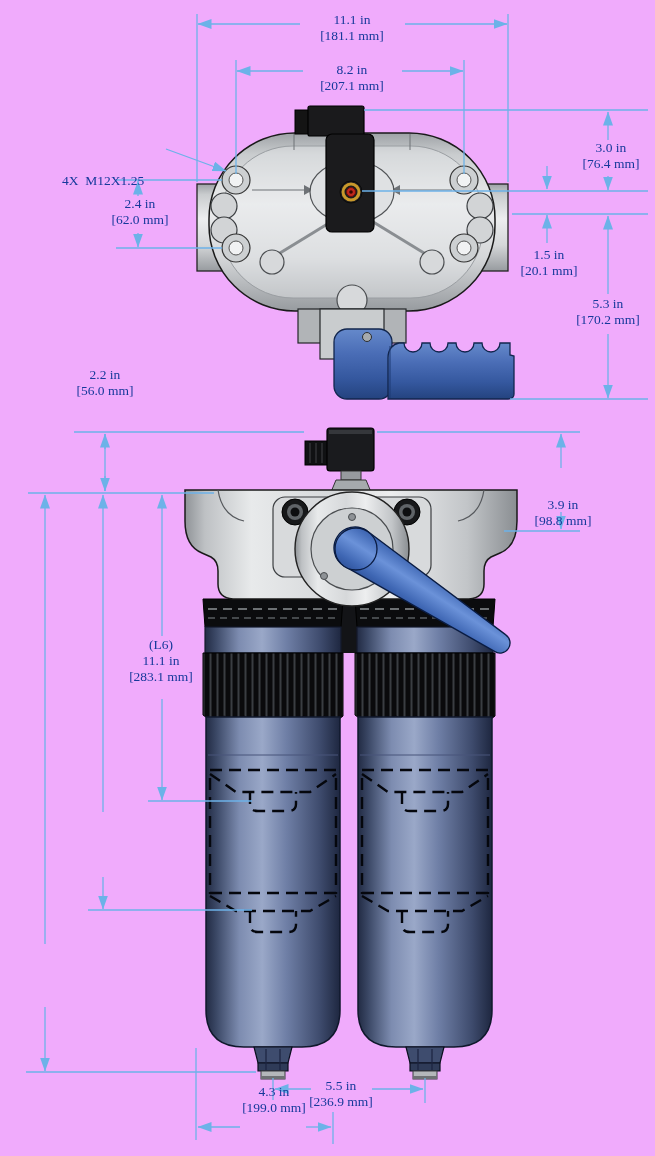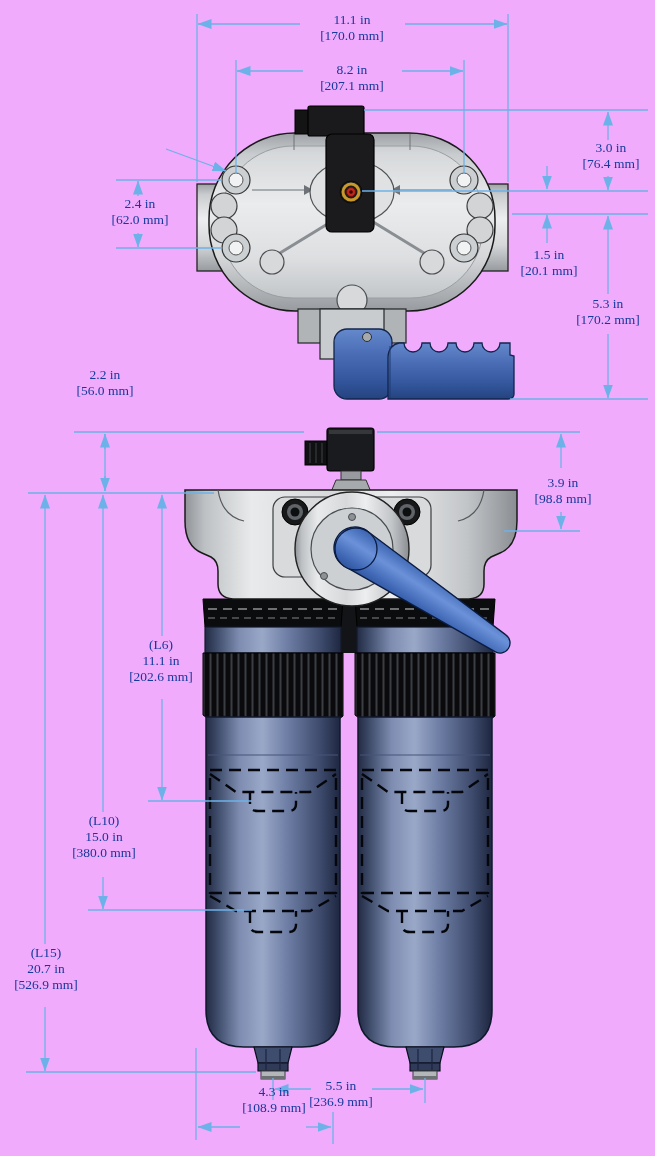--- a/index.html
+++ b/index.html
@@ -264,67 +264,60 @@
 
     <line x1="196" y1="1048" x2="196" y2="1140"></line>
     <line x1="333" y1="1112" x2="333" y2="1144"></line>
     <line x1="240" y1="1127" x2="198" y2="1127" marker-end="url(#ah)"></line>
     <line x1="306" y1="1127" x2="331" y2="1127" marker-end="url(#ah)"></line>
   </g>
 </svg>
 
 <div class="dim" style="left:352px;top:12px">
   <div>11.1 in</div>
-  <div>[170.0 mm]</div>
+  <div>[181.1 mm]</div>
 </div>
 <div class="dim" style="left:352px;top:62px">
   <div>8.2 in</div>
   <div>[207.1 mm]</div>
 </div>
+<div class="dim leftalign" style="left:62px;top:141px">
+  <div>4X  M12X1.25</div>
+</div>
 <div class="dim" style="left:140px;top:196px">
   <div>2.4 in</div>
   <div>[62.0 mm]</div>
 </div>
 <div class="dim" style="left:611px;top:140px">
   <div>3.0 in</div>
   <div>[76.4 mm]</div>
 </div>
 <div class="dim" style="left:549px;top:247px">
   <div>1.5 in</div>
   <div>[20.1 mm]</div>
 </div>
 <div class="dim" style="left:608px;top:296px">
   <div>5.3 in</div>
   <div>[170.2 mm]</div>
 </div>
 <div class="dim" style="left:105px;top:367px">
   <div>2.2 in</div>
   <div>[56.0 mm]</div>
 </div>
-<div class="dim" style="left:563px;top:475px">
+<div class="dim" style="left:563px;top:497px">
   <div>3.9 in</div>
   <div>[98.8 mm]</div>
 </div>
 <div class="dim" style="left:161px;top:637px">
   <div>(L6)</div>
   <div>11.1 in</div>
-  <div>[202.6 mm]</div>
-</div>
-<div class="dim" style="left:104px;top:813px">
-  <div>(L10)</div>
-  <div>15.0 in</div>
-  <div>[380.0 mm]</div>
-</div>
-<div class="dim" style="left:46px;top:945px">
-  <div>(L15)</div>
-  <div>20.7 in</div>
-  <div>[526.9 mm]</div>
+  <div>[283.1 mm]</div>
 </div>
 <div class="dim" style="left:341px;top:1078px">
   <div>5.5 in</div>
   <div>[236.9 mm]</div>
 </div>
 <div class="dim" style="left:274px;top:1084px">
   <div>4.3 in</div>
-  <div>[108.9 mm]</div>
+  <div>[199.0 mm]</div>
 </div>
 
 </div>
 
 </body></html>

